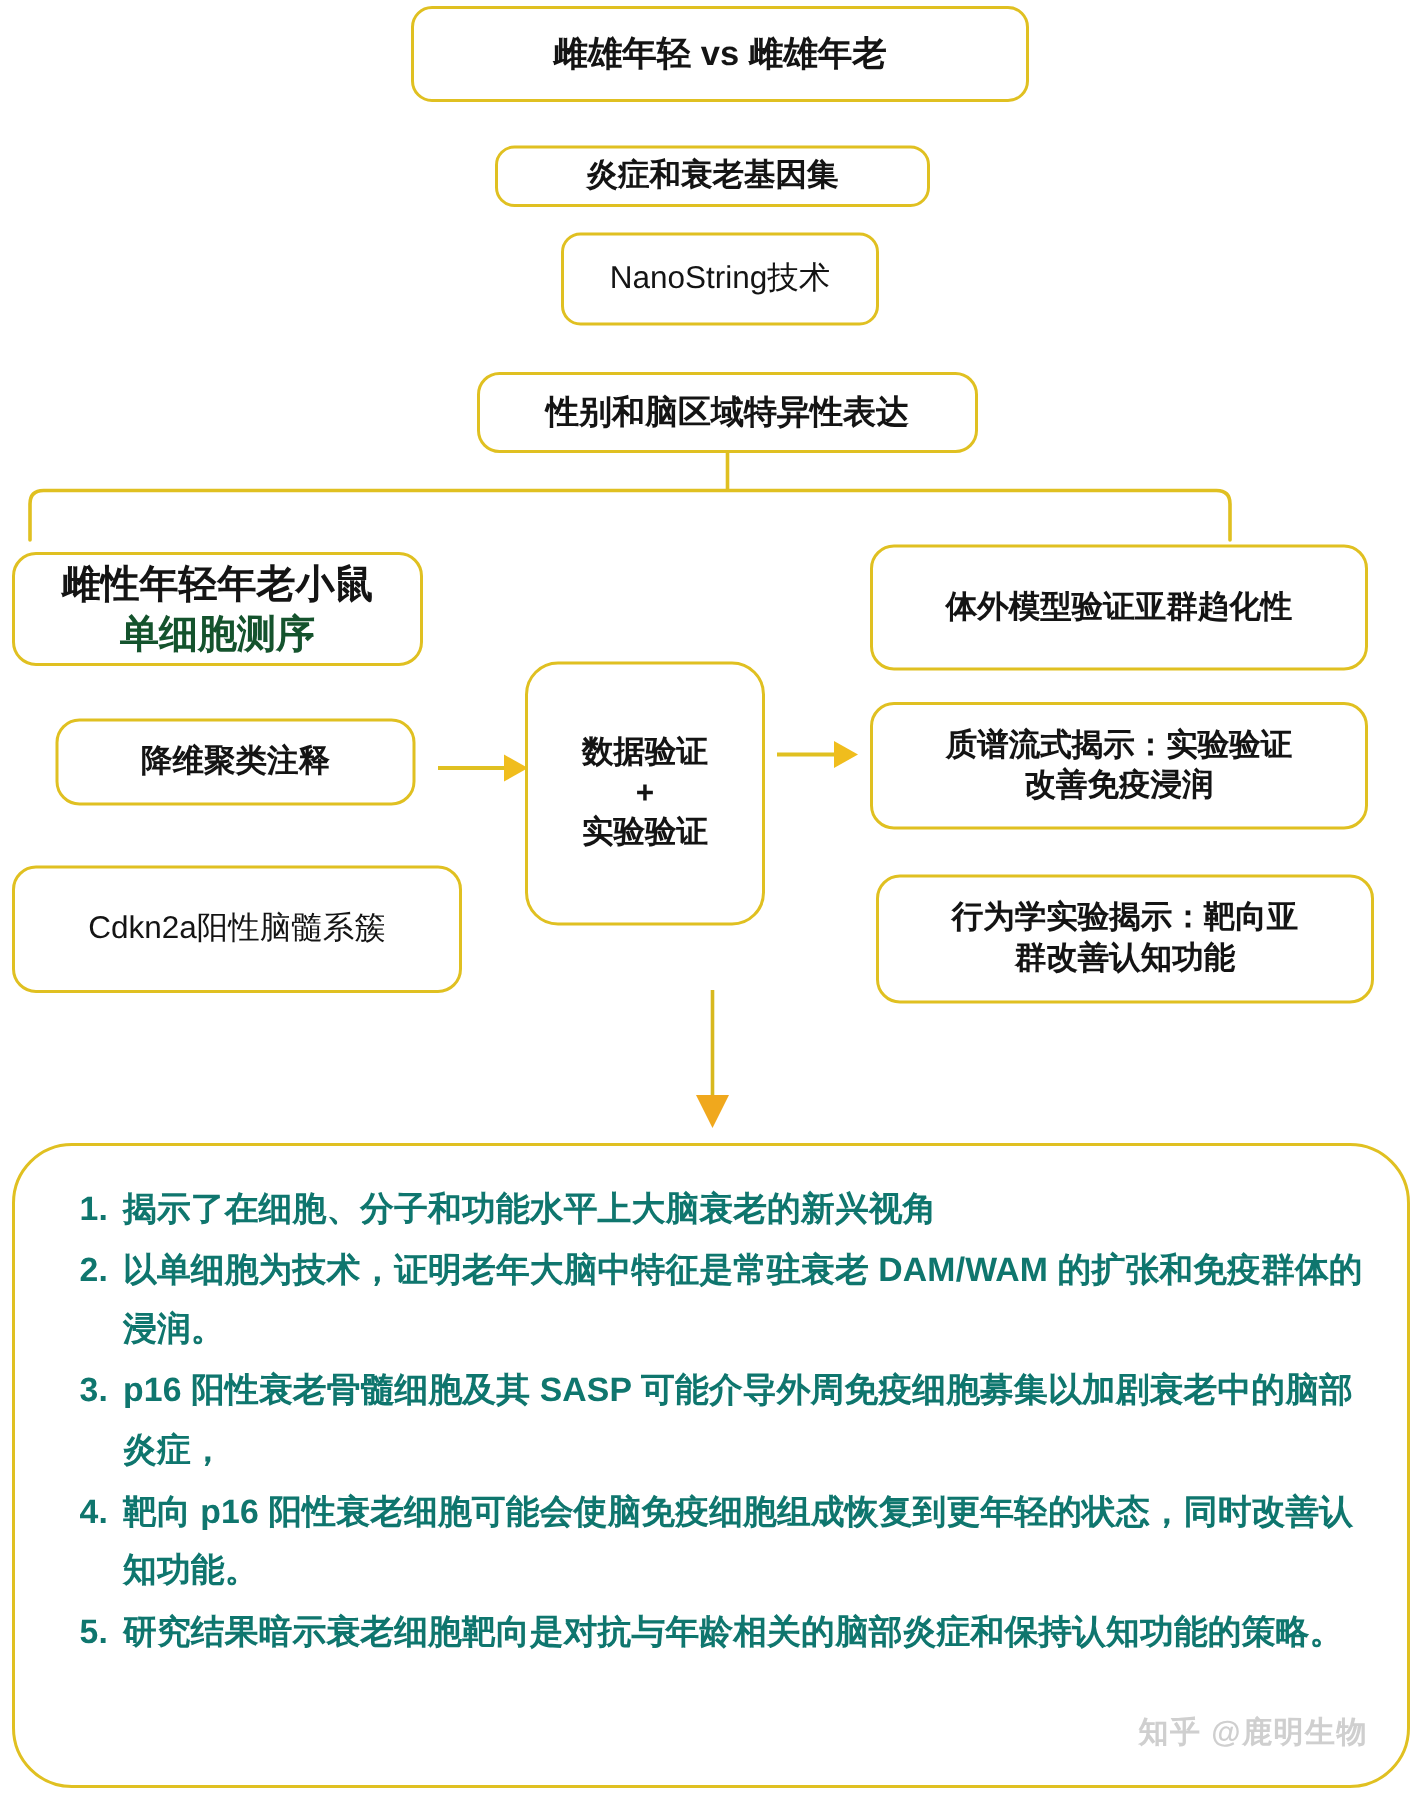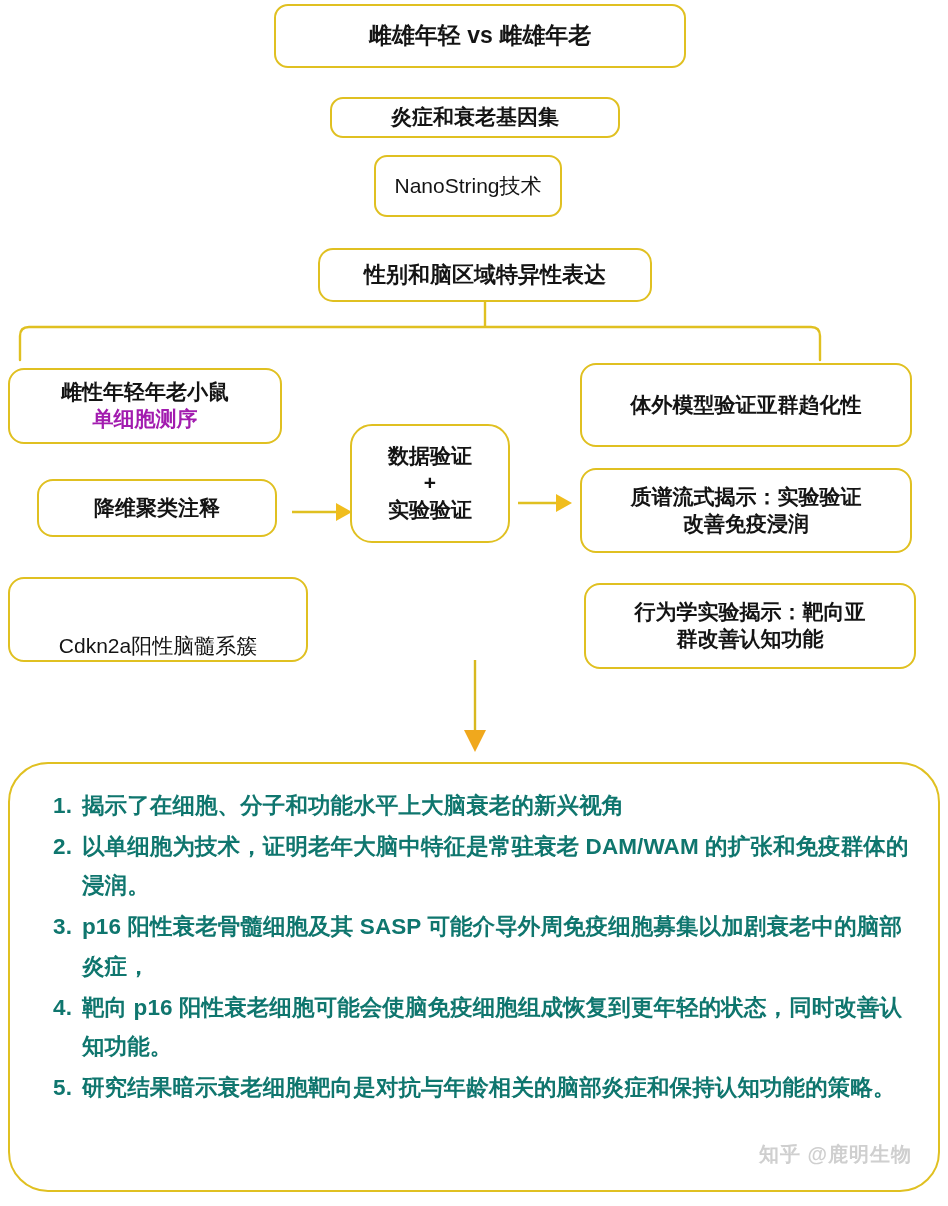--- a/index.html
+++ b/index.html
@@ -28,34 +28,34 @@
     text-align: center;
     line-height: 1.28;
     font-weight: 700;
     color: #141414;
   }
   .box .inner { width: 100%; padding: 0 0; }
 
   
   #box-comparison    { left: 274px;  top: 4px;    width: 412px; height: 64px;  font-size: 23px; border-radius: 14px; }
   #box-geneset       { left: 330px;  top: 97px;   width: 290px; height: 41px;  font-size: 21px; border-radius: 13px; }
-  #box-nanostring    { left: 374px;  top: 155px;  width: 188px; height: 62px;  font-size: 21px; border-radius: 13px; font-weight: 400; text-align: center; }
+  #box-nanostring    { left: 374px;  top: 155px;  width: 212px; height: 62px;  font-size: 21px; border-radius: 13px; font-weight: 400; text-align: center; }
   #box-expression    { left: 318px;  top: 248px;  width: 334px; height: 54px;  font-size: 22px; border-radius: 15px; }
 
-  #box-female-mice   { left: 8px;    top: 368px;  width: 274px; height: 76px;  font-size: 21px; border-radius: 16px; }
+  #box-female-mice   { left: 8px;    top: 368px;  width: 274px; height: 76px;  font-size: 26px; border-radius: 16px; }
   #box-clustering    { left: 37px;   top: 479px;  width: 240px; height: 58px;  font-size: 21px; border-radius: 16px; }
-  #box-cdkn2a        { left: 8px;    top: 577px;  width: 300px; height: 85px;  font-size: 21px; border-radius: 16px; font-weight: 400; align-items: flex-end; }
+  #box-cdkn2a        { left: 8px;    top: 577px;  width: 300px; height: 85px;  font-size: 21px; border-radius: 16px; font-weight: 400; }
 
-  #box-validation    { left: 350px;  top: 424px;  width: 160px; height: 119px; font-size: 21px; border-radius: 22px; justify-content: center; }
+  #box-validation    { left: 350px;  top: 441px;  width: 160px; height: 176px; font-size: 21px; border-radius: 22px; justify-content: center; }
 
   #box-invitro       { left: 580px;  top: 363px;  width: 332px; height: 84px;  font-size: 21px; border-radius: 16px; }
   #box-massspec      { left: 580px;  top: 468px;  width: 332px; height: 85px;  font-size: 21px; border-radius: 16px; }
   #box-behavior      { left: 584px;  top: 583px;  width: 332px; height: 86px;  font-size: 21px; border-radius: 16px; }
 
-  .accent-text { color: #a21caf; }
+  .accent-text { color: #14532d; }
 
   
   #conclusion-panel {
     position: absolute;
     left: 8px;
     top: 762px;
     width: 932px;
     height: 430px;
     box-sizing: border-box;
     border: 2px solid #e0c021;

